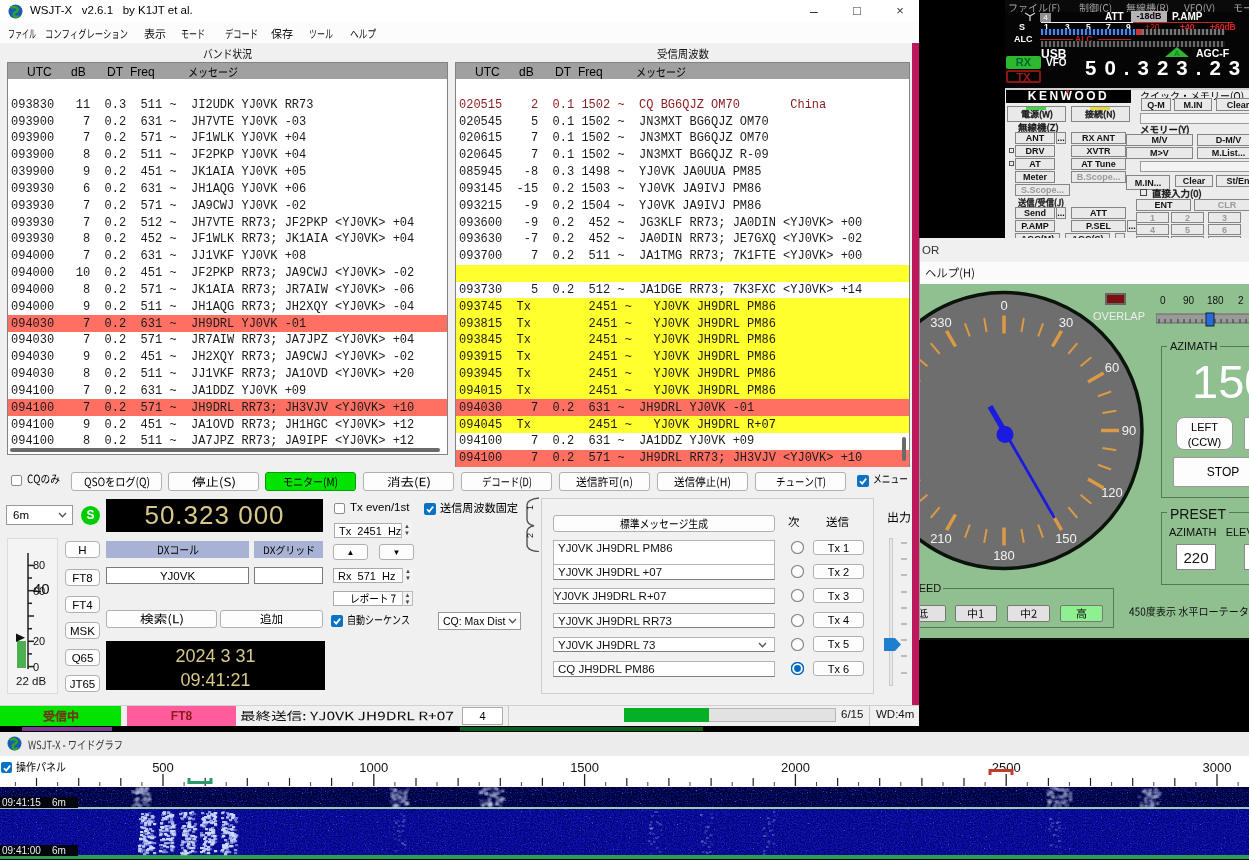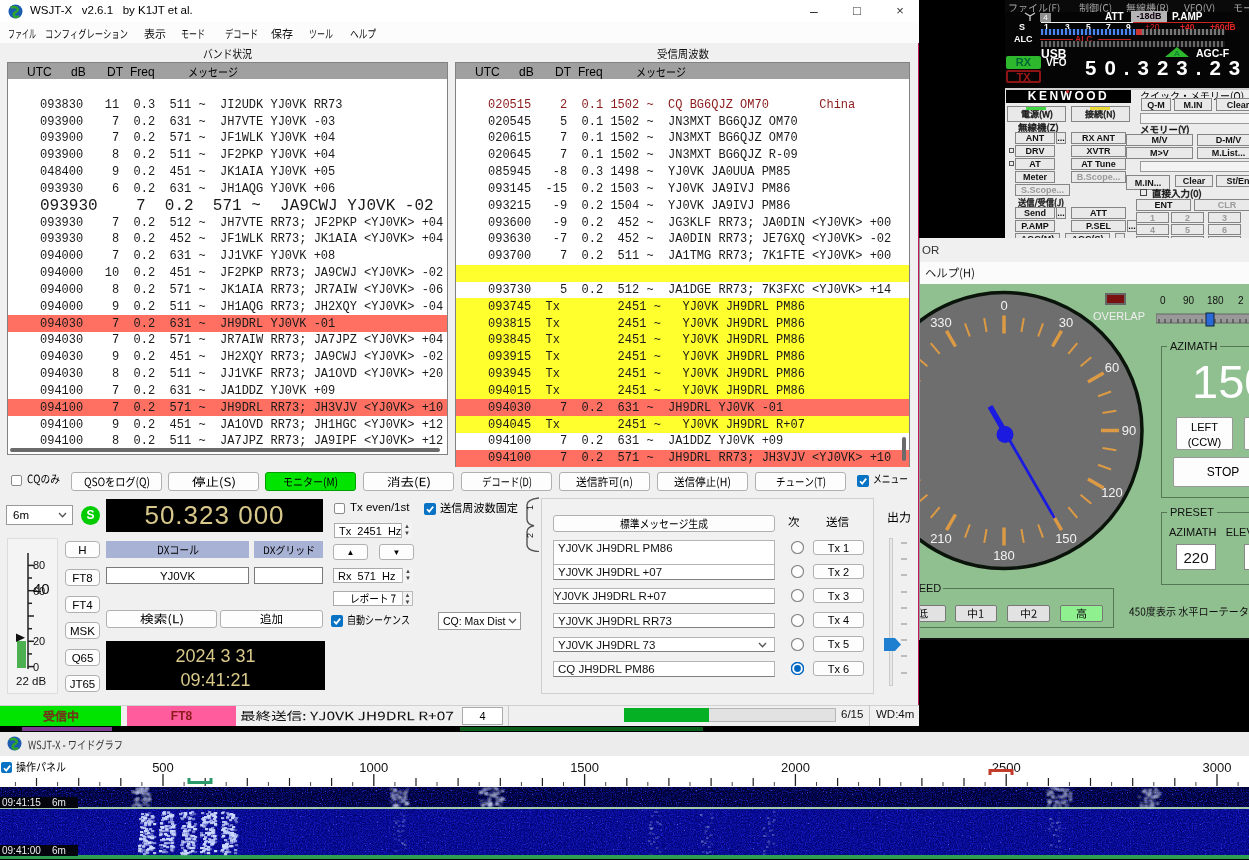--- a/index.html
+++ b/index.html
@@ -1,20 +1,20 @@
 <!DOCTYPE html>
 <html><head><meta charset="utf-8"><style>
 *{margin:0;padding:0;box-sizing:border-box}
 body{width:1249px;height:860px;background:#000;overflow:hidden;position:relative;
  font-family:"Liberation Sans",sans-serif;}
 .ab{position:absolute}
 .cb{position:absolute;width:11px;height:11px;background:#fff;border:1px solid #8a8a8a;border-radius:2px}
 .cbc{position:absolute;width:12px;height:12px;background:#0873c4;border-radius:2px;color:#fff;
  font-size:10px;line-height:12px;text-align:center}
-pre{font-family:"Liberation Mono",monospace;margin-left:29px;}
+pre{font-family:"Liberation Mono",monospace;}
 </style></head><body>
 <div class="ab" style="left:1005px;top:0;width:255px;height:640px;background:#0a0a0a;z-index:1">
     <div style="position:absolute;left:3px;top:1px;line-height:0;"><svg width="52.3" height="13.2" viewBox="0 -10.6 52.3 13.2" style="vertical-align:-2.6px">
         <path d="M8.6 -6.7 8 -7C7.8 -7 7.6 -7 7.5 -7C7 -7 3 -7 2.5 -7C2.1 -7 1.7 -7 1.4 -7V-6.2C1.7 -6.2 2 -6.2 2.5 -6.2C3 -6.2 7 -6.2 7.6 -6.2C7.4 -5.2 7 -3.9 6.2 -2.9C5.4 -1.9 4.3 -1 2.4 -0.5L3 0.2C4.9 -0.4 6.1 -1.3 7 -2.5C7.8 -3.5 8.2 -5.1 8.5 -6.2C8.5 -6.3 8.5 -6.5 8.6 -6.7Z M18.6 -5 18.2 -5.5C18.1 -5.4 17.8 -5.4 17.6 -5.4C17.2 -5.4 13.1 -5.4 12.7 -5.4C12.4 -5.4 12.1 -5.5 11.8 -5.5V-4.7C12.1 -4.7 12.4 -4.7 12.7 -4.7C13.1 -4.7 16.9 -4.7 17.5 -4.7C17.2 -4.2 16.5 -3.3 15.8 -2.9L16.4 -2.4C17.3 -3.1 18.2 -4.3 18.4 -4.8C18.5 -4.9 18.6 -5 18.6 -5ZM15.3 -4H14.4C14.4 -3.8 14.5 -3.6 14.5 -3.4C14.5 -2.1 14.3 -1 12.9 -0.1C12.7 0.1 12.5 0.1 12.2 0.2L13 0.8C15.1 -0.4 15.3 -1.9 15.3 -4Z M20.9 -3.6 21.3 -2.8C22.6 -3.3 24 -3.9 25.1 -4.5V-0.8C25.1 -0.4 25 0.1 25 0.3H26C25.9 0.1 25.9 -0.4 25.9 -0.8V-5C26.9 -5.7 27.9 -6.4 28.6 -7.2L28 -7.8C27.3 -7 26.3 -6.1 25.2 -5.5C24.1 -4.8 22.6 -4.1 20.9 -3.6Z M35.2 -0.2 35.8 0.2C35.8 0.2 36 0.1 36.1 0C37.3 -0.6 38.7 -1.6 39.5 -2.8L39 -3.5C38.3 -2.3 37 -1.4 36.1 -1C36.1 -1.3 36.1 -6.1 36.1 -6.8C36.1 -7.1 36.2 -7.4 36.2 -7.5H35.2C35.3 -7.4 35.3 -7.1 35.3 -6.8C35.3 -6.1 35.3 -1.2 35.3 -0.8C35.3 -0.6 35.3 -0.4 35.2 -0.2ZM30.7 -0.3 31.4 0.2C32.2 -0.5 32.9 -1.4 33.2 -2.5C33.5 -3.5 33.5 -5.6 33.5 -6.8C33.5 -7 33.5 -7.4 33.5 -7.5H32.6C32.7 -7.3 32.7 -7 32.7 -6.7C32.7 -5.6 32.7 -3.6 32.4 -2.7C32.1 -1.8 31.5 -0.9 30.7 -0.3Z M42.4 2 43 1.7C42.1 0.3 41.7 -1.4 41.7 -3.1C41.7 -4.8 42.1 -6.5 43 -7.9L42.4 -8.2C41.5 -6.7 40.9 -5.1 40.9 -3.1C40.9 -1.1 41.5 0.5 42.4 2Z M44.4 0H45.3V-3.3H48.1V-4.1H45.3V-6.5H48.6V-7.3H44.4Z M49.9 2C50.8 0.5 51.4 -1.1 51.4 -3.1C51.4 -5.1 50.8 -6.7 49.9 -8.2L49.3 -7.9C50.2 -6.5 50.6 -4.8 50.6 -3.1C50.6 -1.4 50.2 0.3 49.3 1.7Z" fill="#a8a8a8"></path>
       </svg></div>
     <div style="position:absolute;left:74px;top:1px;line-height:0;"><svg width="33.1" height="13.2" viewBox="0 -10.6 33.1 13.2" style="vertical-align:-2.6px">
         <path d="M6.8 -7.5V-1.9H7.5V-7.5ZM8.5 -8.3V-0.2C8.5 -0.1 8.5 -0 8.3 -0C8.2 -0 7.6 -0 7 -0C7.1 0.2 7.2 0.6 7.2 0.8C8 0.8 8.6 0.7 8.8 0.6C9.2 0.5 9.3 0.3 9.3 -0.2V-8.3ZM1.4 -8.2C1.2 -7.2 0.9 -6.2 0.4 -5.5C0.6 -5.5 0.9 -5.3 1.1 -5.2C1.2 -5.5 1.4 -5.9 1.6 -6.3H2.9V-5.2H0.5V-4.5H2.9V-3.5H0.9V-0H1.6V-2.8H2.9V0.8H3.6V-2.8H5V-0.8C5 -0.7 5 -0.6 4.9 -0.6C4.8 -0.6 4.4 -0.6 4 -0.7C4.1 -0.5 4.2 -0.2 4.2 0C4.8 0 5.2 0 5.4 -0.1C5.6 -0.2 5.7 -0.4 5.7 -0.8V-3.5H3.6V-4.5H6V-5.2H3.6V-6.3H5.7V-7H3.6V-8.4H2.9V-7H1.8C1.9 -7.3 2 -7.7 2.1 -8Z M12 -8.4C11.6 -7.7 10.9 -6.9 10.3 -6.4C10.4 -6.3 10.6 -6 10.7 -5.8C11.4 -6.4 12.2 -7.3 12.7 -8.2ZM16.9 -7.6V0.8H17.6V-7H18.7V-1.5C18.7 -1.4 18.7 -1.4 18.6 -1.4C18.5 -1.4 18.2 -1.4 17.9 -1.4C18 -1.2 18.1 -0.9 18.1 -0.7C18.6 -0.7 18.9 -0.7 19.1 -0.8C19.4 -1 19.4 -1.2 19.4 -1.5V-7.6ZM12.2 -6.4C11.7 -5.3 10.9 -4.3 10.2 -3.6C10.3 -3.4 10.5 -3.1 10.6 -2.9C10.9 -3.2 11.2 -3.5 11.5 -3.9V0.8H12.2V-4.9C12.3 -5.2 12.5 -5.5 12.7 -5.8C12.8 -5.7 13.1 -5.5 13.2 -5.4C13.5 -5.8 13.7 -6.2 13.9 -6.6H14.6V-5.1H12.9V-4.4H14.6V-0.7L13.7 -0.6V-3.6H13.1V-0.5L12.6 -0.4L12.7 0.3C13.8 0.1 15.3 -0.1 16.7 -0.4L16.7 -1L15.2 -0.8V-2.5H16.5V-3.2H15.2V-4.4H16.6V-5.1H15.2V-6.6H16.5V-7.3H14.1C14.2 -7.6 14.3 -8 14.4 -8.3L13.7 -8.4C13.5 -7.5 13.2 -6.5 12.7 -5.9L12.9 -6.2Z M22.4 2 22.9 1.7C22.1 0.3 21.7 -1.4 21.7 -3.1C21.7 -4.8 22.1 -6.5 22.9 -7.9L22.4 -8.2C21.5 -6.7 20.9 -5.1 20.9 -3.1C20.9 -1.1 21.5 0.5 22.4 2Z M27.1 0.1C28.1 0.1 28.8 -0.2 29.4 -0.9L28.9 -1.5C28.4 -1 27.9 -0.7 27.2 -0.7C25.8 -0.7 24.9 -1.8 24.9 -3.7C24.9 -5.5 25.8 -6.7 27.2 -6.7C27.8 -6.7 28.3 -6.4 28.7 -6L29.2 -6.6C28.8 -7 28.1 -7.5 27.2 -7.5C25.3 -7.5 24 -6 24 -3.7C24 -1.3 25.3 0.1 27.1 0.1Z M30.8 2C31.7 0.5 32.2 -1.1 32.2 -3.1C32.2 -5.1 31.7 -6.7 30.8 -8.2L30.2 -7.9C31 -6.5 31.5 -4.8 31.5 -3.1C31.5 -1.4 31 0.3 30.2 1.7Z" fill="#a8a8a8"></path>
       </svg></div>
     <div style="position:absolute;left:121px;top:1px;line-height:0;"><svg width="43.1" height="13.2" viewBox="0 -10.6 43.1 13.2" style="vertical-align:-2.6px">
         <path d="M3.5 -1.1C3.6 -0.5 3.6 0.2 3.7 0.7L4.4 0.6C4.4 0.1 4.3 -0.6 4.1 -1.2ZM5.5 -1.1C5.8 -0.5 6 0.2 6.1 0.7L6.8 0.6C6.7 0.1 6.5 -0.7 6.2 -1.3ZM7.5 -1.2C8 -0.6 8.6 0.3 8.8 0.8L9.6 0.6C9.3 0 8.7 -0.8 8.2 -1.4ZM1.7 -1.4C1.5 -0.7 1 0.1 0.5 0.5L1.2 0.8C1.7 0.3 2.2 -0.5 2.4 -1.2ZM0.7 -2.5V-1.8H9.3V-2.5H8.1V-4.2H9.5V-4.9H8.1V-6.6H9.1V-7.2H2.8C3 -7.6 3.1 -7.9 3.3 -8.2L2.6 -8.4C2.1 -7.4 1.3 -6.4 0.4 -5.8C0.6 -5.7 0.9 -5.4 1 -5.3C1.3 -5.5 1.6 -5.8 1.9 -6.2V-4.9H0.5V-4.2H1.9V-2.5ZM3.7 -6.6V-4.9H2.6V-6.6ZM4.4 -6.6H5.5V-4.9H4.4ZM6.2 -6.6H7.4V-4.9H6.2ZM3.7 -4.2V-2.5H2.6V-4.2ZM4.4 -4.2H5.5V-2.5H4.4ZM6.2 -4.2H7.4V-2.5H6.2Z M15.1 -5.3H18.5V-4.5H15.1ZM15.1 -6.8H18.5V-5.9H15.1ZM13 -2.6C13.2 -2 13.4 -1.2 13.4 -0.7L14 -0.9C14 -1.4 13.8 -2.1 13.5 -2.7ZM10.9 -2.7C10.8 -1.8 10.6 -0.9 10.3 -0.3C10.4 -0.2 10.7 -0.1 10.8 -0C11.2 -0.7 11.4 -1.6 11.5 -2.6ZM14.4 -7.4V-3.8H16.4V-0C16.4 0.1 16.4 0.1 16.3 0.1C16.1 0.1 15.7 0.1 15.3 0.1C15.4 0.3 15.5 0.6 15.5 0.8C16.1 0.8 16.5 0.8 16.8 0.7C17 0.6 17.1 0.4 17.1 -0V-2.1C17.5 -1.1 18.2 -0.2 19.3 0.4C19.4 0.2 19.6 -0.1 19.8 -0.2C19 -0.6 18.4 -1.1 18 -1.7C18.5 -2 19.1 -2.5 19.5 -3L18.9 -3.4C18.6 -3 18.1 -2.6 17.7 -2.2C17.4 -2.7 17.2 -3.2 17.1 -3.8V-3.8H19.2V-7.4H16.8C17 -7.6 17.1 -8 17.3 -8.2L16.4 -8.4C16.4 -8.1 16.2 -7.7 16.1 -7.4ZM14 -3V-2.3H15.4C15 -1.3 14.4 -0.6 13.6 -0.1C13.7 -0 14 0.2 14.1 0.4C15 -0.2 15.8 -1.2 16.2 -2.8L15.8 -3L15.7 -3ZM10.3 -4 10.4 -3.3 11.9 -3.4V0.8H12.6V-3.5L13.4 -3.5C13.5 -3.3 13.6 -3 13.6 -2.9L14.2 -3.1C14.1 -3.7 13.7 -4.5 13.2 -5.2L12.7 -5C12.8 -4.7 13 -4.4 13.1 -4.1L11.7 -4C12.4 -4.9 13.1 -6 13.7 -7L13.1 -7.3C12.8 -6.7 12.4 -6.1 12 -5.4C11.9 -5.6 11.7 -5.9 11.5 -6.1C11.8 -6.7 12.3 -7.5 12.6 -8.2L12 -8.4C11.8 -7.8 11.4 -7.1 11.1 -6.5L10.8 -6.8L10.4 -6.3C10.8 -5.9 11.3 -5.3 11.6 -4.9C11.4 -4.5 11.2 -4.3 11 -4Z M21.8 -8.4V-6.2H20.5V-5.5H21.7C21.4 -4.2 20.9 -2.6 20.3 -1.8C20.4 -1.6 20.6 -1.3 20.7 -1.1C21.1 -1.8 21.5 -2.8 21.8 -3.8V0.8H22.5V-4.2C22.7 -3.7 23 -3.1 23.2 -2.8L23.5 -3.2V-2.7H24.2C24.1 -1.5 23.8 -0.4 22.9 0.3C23.1 0.4 23.3 0.6 23.4 0.8C24.1 0.2 24.5 -0.5 24.7 -1.4C25.1 -1.2 25.5 -0.8 25.8 -0.6L26.2 -1.1C25.9 -1.4 25.3 -1.8 24.8 -2.1L24.9 -2.7H26.4C26.6 -1.9 26.7 -1.3 26.9 -0.8C26.4 -0.3 25.8 0 25.1 0.3C25.2 0.4 25.4 0.7 25.5 0.8C26.1 0.5 26.7 0.2 27.2 -0.2C27.6 0.4 28.1 0.8 28.7 0.8C29.4 0.8 29.6 0.5 29.7 -0.6C29.5 -0.7 29.3 -0.8 29.2 -1C29.1 -0.1 29 0.2 28.7 0.2C28.4 0.2 28 -0.1 27.7 -0.7C28.2 -1.1 28.6 -1.7 28.9 -2.3L28.3 -2.5C28.1 -2.1 27.8 -1.7 27.5 -1.3C27.3 -1.7 27.2 -2.1 27.1 -2.7H29.6V-3.3H28.7L28.9 -3.5C28.7 -3.7 28.3 -4 27.9 -4.2L27.5 -3.9C27.8 -3.7 28.1 -3.5 28.4 -3.3H27C26.8 -4.7 26.7 -6.4 26.7 -8.4H26C26 -6.5 26.1 -4.8 26.3 -3.3H23.5L23.6 -3.4C23.4 -3.6 22.7 -4.8 22.5 -5.1V-5.5H23.6V-6.2H22.5V-8.4ZM28.7 -7.3C28.6 -7 28.4 -6.5 28.1 -6.1C28 -6.3 27.8 -6.4 27.7 -6.6C27.9 -7 28.2 -7.6 28.5 -8.1L27.9 -8.3C27.8 -7.9 27.5 -7.3 27.3 -6.9L27.1 -7.1L26.7 -6.7C27.1 -6.4 27.6 -6 27.8 -5.6C27.6 -5.3 27.4 -5 27.2 -4.8L26.9 -4.8L27 -4.2L29.1 -4.4C29.1 -4.2 29.2 -4.1 29.2 -4L29.7 -4.2C29.6 -4.6 29.4 -5.2 29.1 -5.6L28.6 -5.4C28.7 -5.3 28.8 -5.1 28.9 -4.9L27.8 -4.8C28.3 -5.5 28.9 -6.3 29.3 -7ZM25.4 -7.3C25.2 -7 25 -6.5 24.7 -6.1C24.6 -6.3 24.4 -6.4 24.3 -6.6C24.5 -7 24.8 -7.6 25.1 -8.1L24.5 -8.3C24.4 -7.9 24.1 -7.3 23.9 -6.9L23.7 -7.1L23.4 -6.7C23.7 -6.4 24.2 -6 24.4 -5.6C24.2 -5.3 24 -4.9 23.7 -4.7L23.4 -4.6L23.5 -4L25.5 -4.2L25.6 -3.9L26.1 -4.1C26.1 -4.5 25.8 -5.1 25.6 -5.5L25.1 -5.4C25.2 -5.2 25.3 -5 25.4 -4.8L24.4 -4.7C24.9 -5.4 25.4 -6.3 25.9 -7Z M32.4 2 33 1.7C32.1 0.3 31.7 -1.4 31.7 -3.1C31.7 -4.8 32.1 -6.5 33 -7.9L32.4 -8.2C31.5 -6.7 30.9 -5.1 30.9 -3.1C30.9 -1.1 31.5 0.5 32.4 2Z M35.3 -3.9V-6.6H36.5C37.7 -6.6 38.3 -6.2 38.3 -5.3C38.3 -4.3 37.7 -3.9 36.5 -3.9ZM38.4 0H39.5L37.6 -3.2C38.6 -3.5 39.2 -4.1 39.2 -5.3C39.2 -6.8 38.2 -7.3 36.7 -7.3H34.4V0H35.3V-3.1H36.6Z M40.7 2C41.6 0.5 42.2 -1.1 42.2 -3.1C42.2 -5.1 41.6 -6.7 40.7 -8.2L40.2 -7.9C41 -6.5 41.4 -4.8 41.4 -3.1C41.4 -1.4 41 0.3 40.2 1.7Z" fill="#a8a8a8"></path>
@@ -223,25 +223,25 @@
         <line x1="77" y1="7" x2="77" y2="11" stroke="#333" stroke-width="1"></line>
         <line x1="84" y1="7" x2="84" y2="11" stroke="#333" stroke-width="1"></line>
         <line x1="90" y1="7" x2="90" y2="11" stroke="#333" stroke-width="1"></line>
         <line x1="96" y1="7" x2="96" y2="11" stroke="#333" stroke-width="1"></line>
         <line x1="102" y1="7" x2="102" y2="11" stroke="#333" stroke-width="1"></line>
         <rect x="50" y="1" width="8" height="13" fill="#2a6ad8" stroke="#123"></rect>
       </svg>
       <div style="position:absolute;left:241px;top:62px;width:120px;height:152px;border:1px solid #557755"></div>
       <div style="position:absolute;left:247px;top:56px;font-size:11px;color:#111;background:#90bf90;padding:0 3px">AZIMATH</div>
       <div style="position:absolute;left:272px;top:70px;font-size:47px;color:#fff;font-family:'Liberation Sans'">150</div>
-      <div style="position:absolute;left:256px;top:133px;width:57px;height:33px;background:#fdfdfd;border:1px solid #999;border-radius:2px;font-size:11px;color:#000;text-align:center;line-height:1.35;padding-top:2px">LEFT<br>(CCW)</div>
+      <div style="position:absolute;left:256px;top:133px;width:57px;height:33px;background:#fdfdfd;border:1px solid #999;border-radius:8px;font-size:11px;color:#000;text-align:center;line-height:1.35;padding-top:2px">LEFT<br>(CCW)</div>
       <div style="position:absolute;left:324px;top:133px;width:30px;height:33px;background:#fdfdfd;border:1px solid #999;border-radius:2px"></div>
       <div style="position:absolute;left:253px;top:173px;width:100px;height:30px;background:#fdfdfd;border:1px solid #999;border-radius:2px;font-size:12px;color:#000;display:flex;align-items:center;justify-content:center">STOP</div>
       <div style="position:absolute;left:241px;top:228px;width:120px;height:73px;border:1px solid #557755"></div>
-      <div style="position:absolute;left:247px;top:222px;font-size:11px;color:#111;background:#90bf90;padding:0 3px">PRESET</div>
+      <div style="position:absolute;left:247px;top:222px;font-size:14px;color:#111;background:#90bf90;padding:0 3px">PRESET</div>
       <div style="position:absolute;left:249px;top:242px;font-size:11px;color:#111">AZIMATH&nbsp;&nbsp;&nbsp;ELEVATION</div>
       <div style="position:absolute;left:256px;top:260px;width:40px;height:26px;background:#fff;border:1px solid #888;font-size:15px;color:#111;text-align:center;line-height:26px">220</div>
       <div style="position:absolute;left:324px;top:260px;width:30px;height:26px;background:#fff;border:1px solid #888"></div>
       <div style="position:absolute;left:-20px;top:304px;width:214px;height:40px;border:1px solid #557755"></div>
       <div style="position:absolute;left:-18px;top:298px;font-size:11px;color:#111;background:#90bf90;padding:0 2px">SPEED</div>
       <div style="position:absolute;left:-21px;top:321px;width:47px;height:17px;background:#e2e2e2;border:1px solid #777;border-radius:2px;display:flex;align-items:center;justify-content:center;line-height:0">
         <svg width="11.0" height="14.6" viewBox="0 -11.7 11.0 14.6" style="vertical-align:-2.9px">
           <path d="M3.6 -0.1V0.6H8.3V-0.1ZM3.3 -1.6 3.5 -0.8C4.6 -1 6 -1.3 7.4 -1.5L7.4 -2.3C6.5 -2.1 5.6 -1.9 4.8 -1.8V-4.6H7.2C7.6 -1.7 8.4 0.5 9.7 0.5C10.4 0.5 10.6 0 10.8 -1.5C10.6 -1.5 10.3 -1.7 10.1 -1.9C10.1 -0.8 10 -0.4 9.7 -0.4C9.1 -0.4 8.4 -2.1 8.1 -4.6H10.5V-5.4H8C7.9 -6.1 7.9 -6.9 7.8 -7.7C8.7 -7.9 9.4 -8.1 10 -8.2L9.4 -8.9C8.3 -8.5 6.3 -8.2 4.6 -7.9L4 -8.1V-1.7ZM4.8 -7.3C5.5 -7.4 6.3 -7.5 7 -7.6C7.1 -6.8 7.1 -6.1 7.2 -5.4H4.8ZM2.9 -9.2C2.3 -7.5 1.3 -5.9 0.2 -4.8C0.3 -4.6 0.6 -4.2 0.6 -4C1 -4.4 1.4 -4.9 1.8 -5.4V0.9H2.6V-6.6C3 -7.4 3.4 -8.2 3.7 -9Z" fill="#111"></path>
         </svg>
       </div>
@@ -258,21 +258,21 @@
       <div style="position:absolute;left:140px;top:321px;width:43px;height:17px;background:#8ef08e;border:1px solid #777;border-radius:2px;display:flex;align-items:center;justify-content:center;line-height:0">
         <svg width="11.0" height="14.6" viewBox="0 -11.7 11.0 14.6" style="vertical-align:-2.9px">
           <path d="M3.3 -6.2H7.6V-5.2H3.3ZM2.5 -6.9V-4.6H8.5V-6.9ZM5 -9.3V-8.2H0.7V-7.5H10.3V-8.2H5.9V-9.3ZM1.2 -3.9V0.9H2V-3.2H9V-0.1C9 0 9 0.1 8.8 0.1C8.6 0.1 8 0.1 7.3 0.1C7.4 0.3 7.5 0.6 7.5 0.9C8.5 0.9 9.1 0.9 9.4 0.7C9.8 0.6 9.9 0.4 9.9 -0.1V-3.9ZM4.1 -1.9H6.9V-0.7H4.1ZM3.4 -2.5V0.4H4.1V-0.1H7.6V-2.5Z" fill="#111"></path>
         </svg>
       </div>
       <div style="position:absolute;left:209px;top:320px;line-height:0;"><svg width="130.0" height="14.6" viewBox="0 -11.7 130.0 14.6" style="vertical-align:-2.9px">
           <path d="M3.7 0H4.7V-2.2H5.8V-3H4.7V-8.1H3.6L0.2 -2.9V-2.2H3.7ZM3.7 -3H1.3L3.1 -5.8C3.3 -6.2 3.6 -6.6 3.8 -7H3.8C3.8 -6.6 3.7 -5.9 3.7 -5.5Z M9 0.1C10.3 0.1 11.6 -0.9 11.6 -2.6C11.6 -4.4 10.5 -5.2 9.2 -5.2C8.7 -5.2 8.3 -5.1 8 -4.9L8.2 -7.2H11.2V-8.1H7.3L7.1 -4.3L7.6 -4C8.1 -4.3 8.4 -4.4 8.9 -4.4C9.9 -4.4 10.6 -3.8 10.6 -2.6C10.6 -1.4 9.8 -0.7 8.9 -0.7C8 -0.7 7.4 -1.1 6.9 -1.6L6.4 -0.9C7 -0.4 7.7 0.1 9 0.1Z M15.3 0.1C16.8 0.1 17.8 -1.2 17.8 -4.1C17.8 -6.9 16.8 -8.2 15.3 -8.2C13.7 -8.2 12.8 -6.9 12.8 -4.1C12.8 -1.2 13.7 0.1 15.3 0.1ZM15.3 -0.7C14.4 -0.7 13.7 -1.7 13.7 -4.1C13.7 -6.4 14.4 -7.4 15.3 -7.4C16.2 -7.4 16.8 -6.4 16.8 -4.1C16.8 -1.7 16.2 -0.7 15.3 -0.7Z M22.6 -7.1V-6.2H20.8V-5.5H22.6V-3.7H26.8V-5.5H28.6V-6.2H26.8V-7.1H26V-6.2H23.4V-7.1ZM26 -5.5V-4.3H23.4V-5.5ZM26.7 -2.3C26.2 -1.7 25.6 -1.2 24.8 -0.9C24 -1.2 23.4 -1.7 23 -2.3ZM20.9 -2.9V-2.3H22.6L22.2 -2.1C22.6 -1.5 23.2 -0.9 23.9 -0.5C22.9 -0.2 21.7 0.1 20.5 0.2C20.6 0.4 20.8 0.7 20.9 0.9C22.3 0.7 23.6 0.4 24.8 -0.1C25.8 0.4 27.1 0.7 28.4 0.9C28.5 0.7 28.7 0.4 28.9 0.2C27.7 0.1 26.6 -0.2 25.7 -0.5C26.6 -1 27.4 -1.8 27.9 -2.7L27.3 -3L27.2 -2.9ZM19.6 -8.2V-5C19.6 -3.4 19.6 -1.1 18.7 0.4C18.9 0.5 19.2 0.7 19.3 0.9C20.3 -0.8 20.4 -3.3 20.4 -5V-7.4H28.7V-8.2H24.6V-9.2H23.7V-8.2Z M30.9 0.1 31.1 0.9C32.4 0.5 34.3 0.1 36.1 -0.4L36 -1.1L33.2 -0.4V-2.9C33.8 -3.3 34.4 -3.8 34.9 -4.2C35.6 -1.7 37.1 0 39.4 0.8C39.5 0.6 39.8 0.3 40 0.1C38.7 -0.3 37.7 -0.9 37 -1.8C37.7 -2.3 38.6 -2.9 39.3 -3.4L38.7 -3.9C38.1 -3.4 37.3 -2.8 36.6 -2.4C36.2 -2.9 35.9 -3.6 35.7 -4.3H39.6V-5H35.2V-6H38.8V-6.7H35.2V-7.6H39.2V-8.3H35.2V-9.2H34.4V-8.3H30.4V-7.6H34.4V-6.7H30.9V-6H34.4V-5H30V-4.3H33.8C32.7 -3.4 31.1 -2.6 29.6 -2.2C29.8 -2 30 -1.7 30.2 -1.5C30.9 -1.7 31.7 -2.1 32.4 -2.5V-0.2Z M42.9 -3.9C42.4 -2.6 41.6 -1.4 40.7 -0.6C40.9 -0.5 41.3 -0.3 41.5 -0.1C42.3 -1 43.2 -2.3 43.7 -3.6ZM47.8 -3.5C48.6 -2.5 49.5 -1 49.8 -0.1L50.6 -0.5C50.3 -1.4 49.4 -2.8 48.6 -3.8ZM42 -8.4V-7.6H49.7V-8.4ZM41 -5.8V-4.9H45.4V-0.2C45.4 -0 45.3 0 45.1 0C44.9 0 44.2 0 43.4 0C43.6 0.3 43.7 0.6 43.7 0.9C44.7 0.9 45.4 0.9 45.7 0.7C46.1 0.6 46.3 0.3 46.3 -0.2V-4.9H50.7V-5.8Z M54.4 -6.4V-5.6H57.3C56.7 -3.4 55.5 -1.7 54.1 -0.8C54.3 -0.7 54.6 -0.4 54.8 -0.2C56.4 -1.3 57.7 -3.3 58.3 -6.2L57.7 -6.5L57.6 -6.4ZM63.3 -7.5C62.6 -6.6 61.6 -5.5 60.7 -4.7C60.3 -5.5 60 -6.3 59.7 -7.2V-9.2H58.9V-0.3C58.9 -0.1 58.8 -0 58.6 0C58.3 0 57.6 0 56.8 -0C57 0.2 57.1 0.6 57.2 0.9C58.2 0.9 58.8 0.9 59.2 0.7C59.6 0.6 59.7 0.3 59.7 -0.3V-5C60.6 -2.8 61.9 -0.9 63.8 0C64 -0.2 64.3 -0.5 64.5 -0.7C63 -1.4 61.9 -2.6 61 -4C62 -4.8 63.2 -6 64 -6.9Z M66.7 -6.9C67.1 -6.1 67.6 -5 67.7 -4.4L68.5 -4.7C68.3 -5.3 67.9 -6.4 67.4 -7.1ZM73.1 -7.2C72.8 -6.4 72.3 -5.3 71.9 -4.6L72.6 -4.4C73 -5 73.5 -6.1 74 -7ZM65.4 -3.8V-3H69.8V0.9H70.7V-3H75.2V-3.8H70.7V-7.7H74.6V-8.5H65.9V-7.7H69.8V-3.8Z M77.4 -7.5C77.4 -7.3 77.4 -6.9 77.4 -6.7C77.4 -6.3 77.4 -1.7 77.4 -1.3C77.4 -0.9 77.4 -0.1 77.4 0.1H78.3L78.3 -0.6H84.3L84.3 0.1H85.2C85.2 -0 85.2 -0.9 85.2 -1.3C85.2 -1.7 85.2 -6.2 85.2 -6.7C85.2 -7 85.2 -7.3 85.2 -7.5C84.9 -7.5 84.5 -7.5 84.3 -7.5C83.7 -7.5 79 -7.5 78.4 -7.5C78.1 -7.5 77.8 -7.5 77.4 -7.5ZM78.3 -1.4V-6.6H84.3V-1.4Z M87.9 -4.8V-3.7C88.2 -3.7 88.8 -3.7 89.4 -3.7C90.3 -3.7 94.6 -3.7 95.5 -3.7C96 -3.7 96.4 -3.7 96.6 -3.7V-4.8C96.4 -4.7 96 -4.7 95.5 -4.7C94.6 -4.7 90.2 -4.7 89.4 -4.7C88.8 -4.7 88.2 -4.7 87.9 -4.8Z M100.1 -8.1V-7.2C100.4 -7.2 100.8 -7.3 101.1 -7.3C101.8 -7.3 105 -7.3 105.6 -7.3C105.9 -7.3 106.3 -7.2 106.6 -7.2V-8.1C106.3 -8.1 105.9 -8.1 105.6 -8.1C105 -8.1 101.8 -8.1 101.1 -8.1C100.8 -8.1 100.5 -8.1 100.1 -8.1ZM98.8 -5.4V-4.5C99.1 -4.5 99.5 -4.5 99.8 -4.5H103.1C103 -3.5 102.9 -2.5 102.4 -1.8C102 -1.1 101.2 -0.4 100.4 -0.1L101.2 0.5C102.1 0 102.9 -0.7 103.3 -1.5C103.8 -2.3 104 -3.3 104 -4.5H107C107.2 -4.5 107.6 -4.5 107.8 -4.5V-5.4C107.6 -5.3 107.2 -5.3 107 -5.3C106.4 -5.3 100.4 -5.3 99.8 -5.3C99.4 -5.3 99.1 -5.3 98.8 -5.4Z M109.9 -4.8V-3.7C110.2 -3.7 110.8 -3.7 111.4 -3.7C112.3 -3.7 116.6 -3.7 117.5 -3.7C118 -3.7 118.4 -3.7 118.6 -3.7V-4.8C118.4 -4.7 118 -4.7 117.5 -4.7C116.6 -4.7 112.2 -4.7 111.4 -4.7C110.8 -4.7 110.2 -4.7 109.9 -4.8Z M125.7 -8.6 124.7 -9C124.6 -8.7 124.4 -8.3 124.3 -8.1C123.8 -7.1 122.7 -5.4 120.8 -4.3L121.5 -3.7C122.8 -4.5 123.7 -5.6 124.4 -6.6H128.2C127.9 -5.7 127.4 -4.5 126.7 -3.6C125.9 -4.1 125.1 -4.6 124.3 -5L123.8 -4.4C124.5 -4 125.3 -3.4 126.1 -2.8C125.1 -1.8 123.7 -0.8 121.8 -0.2L122.6 0.5C124.5 -0.2 125.8 -1.2 126.8 -2.3C127.3 -1.9 127.7 -1.6 128 -1.3L128.7 -2.1C128.3 -2.4 127.9 -2.7 127.4 -3C128.2 -4.2 128.8 -5.4 129.1 -6.5C129.2 -6.6 129.3 -6.9 129.4 -7.1L128.7 -7.5C128.5 -7.4 128.2 -7.4 127.9 -7.4H124.9L125.2 -7.8C125.3 -8 125.5 -8.3 125.7 -8.6Z M131.9 -4.8V-3.7C132.2 -3.7 132.8 -3.7 133.4 -3.7C134.3 -3.7 138.6 -3.7 139.5 -3.7C140 -3.7 140.4 -3.7 140.6 -3.7V-4.8C140.4 -4.7 140 -4.7 139.5 -4.7C138.6 -4.7 134.2 -4.7 133.4 -4.7C132.8 -4.7 132.2 -4.7 131.9 -4.8Z" fill="#111" transform="scale(0.9169 1)"></path>
         </svg></div>
     </div>
   </div>
-<div class="ab" style="left:0;top:0;width:919px;height:726px;background:#f0f0f0;z-index:3;border-right:1px solid #be185d">
+<div class="ab" style="left:0;top:0;width:919px;height:726px;background:#f0f0f0;z-index:3;border-right:7px solid #be185d">
     <div style="position:absolute;left:0;top:0;width:919px;height:22px;background:#fff"></div>
     <svg class="ab" style="left:8px;top:4px" width="15" height="15">
       <circle cx="7.5" cy="7.5" r="7" fill="#1a5cb0"></circle>
       <path d="M3 4 Q6 2 9 4 Q11 6 8 8 Q5 9 6 12 Q8 14 11 12" stroke="#2fa32f" stroke-width="2.5" fill="none"></path>
     </svg>
     <div style="position:absolute;left:30px;top:4px;font-size:11.5px;color:#000">WSJT-X&nbsp;&nbsp; v2.6.1&nbsp;&nbsp; by K1JT et al.</div>
     <div style="position:absolute;left:800px;top:3px;width:28px;font-size:14px;color:#333;text-align:center">–</div>
     <div style="position:absolute;left:843px;top:3px;width:28px;font-size:13px;color:#333;text-align:center">□</div>
     <div style="position:absolute;left:886px;top:3px;width:28px;font-size:13px;color:#333;text-align:center">×</div>
     <div style="position:absolute;left:0;top:22px;width:919px;height:21px;background:#fcfcfc"></div>
@@ -321,23 +321,23 @@
     <div style="position:absolute;left:519px;top:65px;font-size:12px;color:#000">dB</div>
     <div style="position:absolute;left:555px;top:65px;font-size:12px;color:#000">DT</div>
     <div style="position:absolute;left:578px;top:65px;font-size:12px;color:#000">Freq</div>
     <div style="position:absolute;left:636px;top:64px;line-height:0;"><svg width="50.0" height="15.8" viewBox="0 -12.7 50.0 15.8" style="vertical-align:-3.1px">
         <path d="M3.4 -7.3 2.7 -6.6C3.9 -5.9 5.2 -4.9 6.1 -4.2C4.9 -2.7 3.5 -1.4 1.4 -0.4L2.2 0.4C4.3 -0.7 5.8 -2.1 6.9 -3.5C7.9 -2.6 8.8 -1.8 9.7 -0.7L10.5 -1.6C9.6 -2.5 8.6 -3.4 7.5 -4.3C8.3 -5.5 8.9 -6.8 9.3 -7.9C9.4 -8.1 9.6 -8.5 9.7 -8.7L8.6 -9.1C8.6 -8.9 8.5 -8.5 8.4 -8.2C8 -7.2 7.5 -6.1 6.7 -5C5.8 -5.7 4.4 -6.7 3.4 -7.3Z M17.8 -6.9 16.9 -6.6C17.2 -6.1 17.7 -4.5 17.9 -4L18.7 -4.3C18.6 -4.8 18 -6.4 17.8 -6.9ZM22.1 -6.2 21.1 -6.6C20.9 -5 20.3 -3.5 19.5 -2.5C18.5 -1.2 16.9 -0.3 15.6 0.1L16.3 0.9C17.7 0.4 19.2 -0.5 20.3 -2C21.1 -3 21.6 -4.3 22 -5.6C22 -5.8 22.1 -6 22.1 -6.2ZM15 -6.3 14.1 -6C14.4 -5.5 15 -3.9 15.2 -3.3L16.1 -3.6C15.9 -4.2 15.3 -5.8 15 -6.3Z M34.6 -6.9 33.9 -7.5C33.8 -7.4 33.6 -7.3 33.3 -7.2C32.8 -7.1 30.7 -6.7 28.6 -6.3V-8.2C28.6 -8.5 28.7 -8.9 28.7 -9.3H27.6C27.6 -8.9 27.7 -8.5 27.7 -8.2V-6.1C26.4 -5.9 25.3 -5.7 24.7 -5.6L24.9 -4.6L27.7 -5.2V-1.5C27.7 -0.4 28.1 0.2 30.3 0.2C31.8 0.2 33 0.1 34.1 -0L34.1 -1.1C32.9 -0.8 31.8 -0.7 30.4 -0.7C28.9 -0.7 28.6 -1 28.6 -1.8V-5.4L33.2 -6.3C32.8 -5.6 31.9 -4.2 31 -3.4L31.9 -2.9C32.8 -3.9 33.8 -5.4 34.3 -6.4C34.4 -6.6 34.5 -6.8 34.6 -6.9Z M37.2 -5.2V-4C37.6 -4.1 38.2 -4.1 38.9 -4.1C39.8 -4.1 44.6 -4.1 45.5 -4.1C46 -4.1 46.5 -4 46.8 -4V-5.2C46.5 -5.2 46.1 -5.1 45.5 -5.1C44.6 -5.1 39.8 -5.1 38.9 -5.1C38.2 -5.1 37.6 -5.2 37.2 -5.2Z M56.6 -9 55.9 -8.7C56.3 -8.1 56.7 -7.4 57 -6.8L57.7 -7.1C57.4 -7.7 56.9 -8.5 56.6 -9ZM58.2 -9.5 57.5 -9.2C57.9 -8.7 58.3 -8 58.6 -7.4L59.3 -7.7C59 -8.2 58.5 -9.1 58.2 -9.5ZM51.5 -9.1 50.9 -8.3C51.6 -7.9 52.9 -7.1 53.5 -6.6L54.1 -7.4C53.6 -7.8 52.2 -8.7 51.5 -9.1ZM49.7 -0.6 50.2 0.4C51.3 0.2 53 -0.4 54.2 -1.1C56.1 -2.2 57.8 -3.7 58.8 -5.4L58.2 -6.3C57.3 -4.7 55.7 -3.1 53.7 -1.9C52.5 -1.3 51 -0.8 49.7 -0.6ZM49.7 -6.4 49.1 -5.6C49.8 -5.2 51.1 -4.4 51.7 -4L52.3 -4.8C51.8 -5.2 50.4 -6 49.7 -6.4Z" fill="#000" transform="scale(0.8333 1)"></path>
       </svg></div>
     <pre style="position:absolute;left:11px;top:97.7px;font-size:12px;line-height:14px;color:#1a1a1a">093830   11  0.3  511 ~  JI2UDK YJ0VK RR73</pre>
     <pre style="position:absolute;left:11px;top:114.5px;font-size:12px;line-height:14px;color:#1a1a1a">093900    7  0.2  631 ~  JH7VTE YJ0VK -03</pre>
     <pre style="position:absolute;left:11px;top:131.4px;font-size:12px;line-height:14px;color:#1a1a1a">093900    7  0.2  571 ~  JF1WLK YJ0VK +04</pre>
     <pre style="position:absolute;left:11px;top:148.2px;font-size:12px;line-height:14px;color:#1a1a1a">093900    8  0.2  511 ~  JF2PKP YJ0VK +04</pre>
-    <pre style="position:absolute;left:11px;top:165.0px;font-size:12px;line-height:14px;color:#1a1a1a">048400    9  0.2  451 ~  JK1AIA YJ0VK +05</pre>
+    <pre style="position:absolute;left:11px;top:165.0px;font-size:12px;line-height:14px;color:#1a1a1a">039900    9  0.2  451 ~  JK1AIA YJ0VK +05</pre>
     <pre style="position:absolute;left:11px;top:181.8px;font-size:12px;line-height:14px;color:#1a1a1a">093930    6  0.2  631 ~  JH1AQG YJ0VK +06</pre>
-    <pre style="position:absolute;left:11px;top:198.7px;font-size:16px;line-height:14px;color:#1a1a1a">093930    7  0.2  571 ~  JA9CWJ YJ0VK -02</pre>
+    <pre style="position:absolute;left:11px;top:198.7px;font-size:12px;line-height:14px;color:#1a1a1a">093930    7  0.2  571 ~  JA9CWJ YJ0VK -02</pre>
     <pre style="position:absolute;left:11px;top:215.5px;font-size:12px;line-height:14px;color:#1a1a1a">093930    7  0.2  512 ~  JH7VTE RR73; JF2PKP &lt;YJ0VK&gt; +04</pre>
     <pre style="position:absolute;left:11px;top:232.3px;font-size:12px;line-height:14px;color:#1a1a1a">093930    8  0.2  452 ~  JF1WLK RR73; JK1AIA &lt;YJ0VK&gt; +04</pre>
     <pre style="position:absolute;left:11px;top:249.2px;font-size:12px;line-height:14px;color:#1a1a1a">094000    7  0.2  631 ~  JJ1VKF YJ0VK +08</pre>
     <pre style="position:absolute;left:11px;top:266.0px;font-size:12px;line-height:14px;color:#1a1a1a">094000   10  0.2  451 ~  JF2PKP RR73; JA9CWJ &lt;YJ0VK&gt; -02</pre>
     <pre style="position:absolute;left:11px;top:282.8px;font-size:12px;line-height:14px;color:#1a1a1a">094000    8  0.2  571 ~  JK1AIA RR73; JR7AIW &lt;YJ0VK&gt; -06</pre>
     <pre style="position:absolute;left:11px;top:299.7px;font-size:12px;line-height:14px;color:#1a1a1a">094000    9  0.2  511 ~  JH1AQG RR73; JH2XQY &lt;YJ0VK&gt; -04</pre>
     <div style="position:absolute;left:8px;top:315.0px;width:439px;height:17.1px;background:#ff7063"></div>
     <pre style="position:absolute;left:11px;top:316.5px;font-size:12px;line-height:14px;color:#1a1a1a">094030    7  0.2  631 ~  JH9DRL YJ0VK -01</pre>
     <pre style="position:absolute;left:11px;top:333.3px;font-size:12px;line-height:14px;color:#1a1a1a">094030    7  0.2  571 ~  JR7AIW RR73; JA7JPZ &lt;YJ0VK&gt; +04</pre>
     <pre style="position:absolute;left:11px;top:350.1px;font-size:12px;line-height:14px;color:#1a1a1a">094030    9  0.2  451 ~  JH2XQY RR73; JA9CWJ &lt;YJ0VK&gt; -02</pre>

